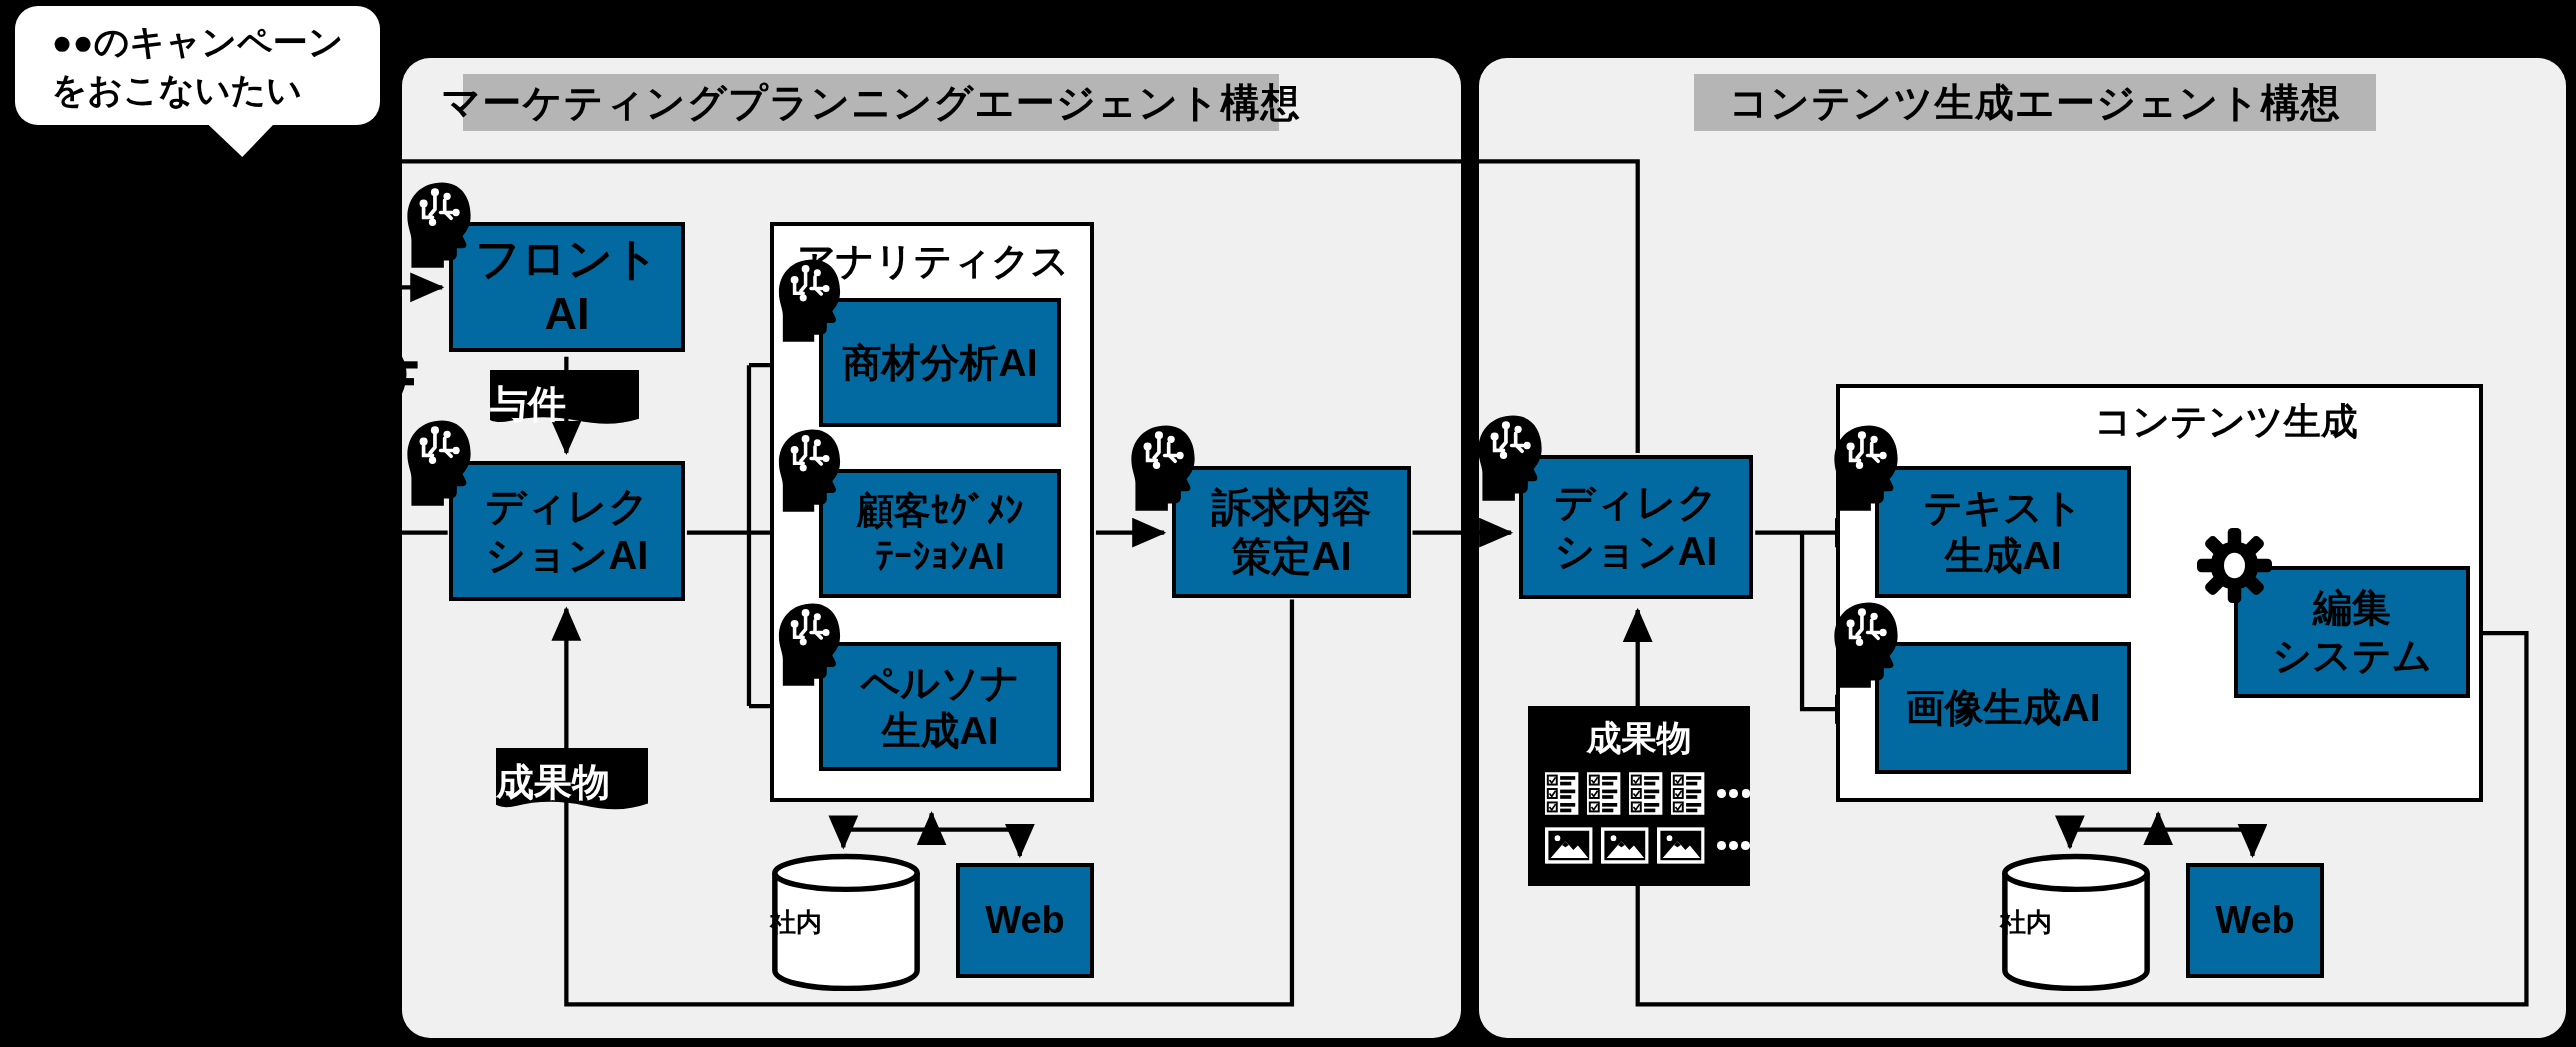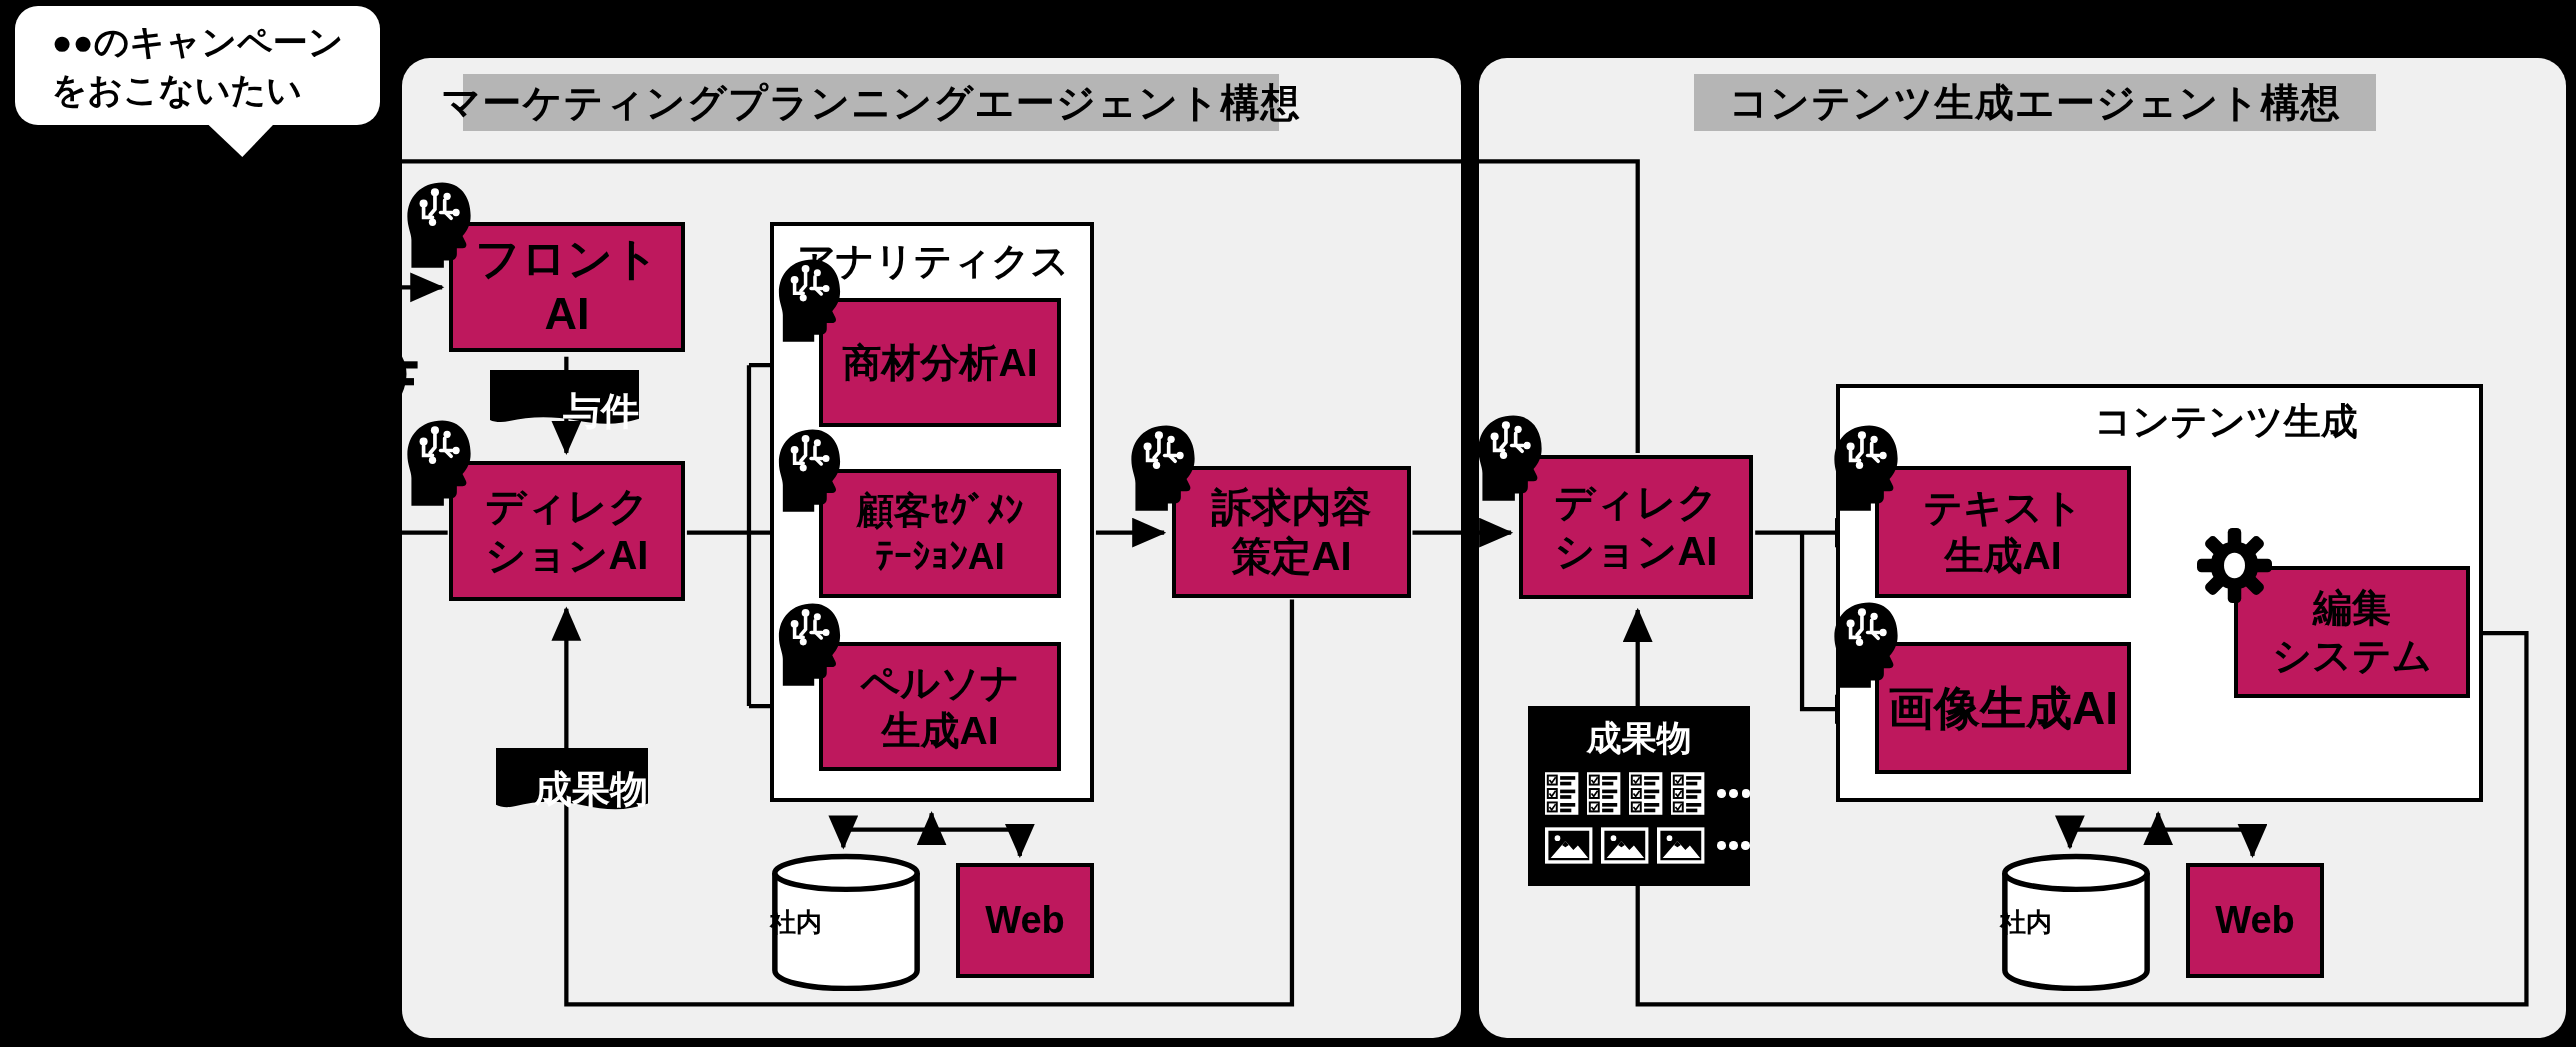--- a/index.html
+++ b/index.html
@@ -1,27 +1,27 @@
 <!DOCTYPE html>
 <html style="font-size:9.7px"><head>
 <meta charset="utf-8">
 <style>
   html,body{margin:0;padding:0;background:#000;}
   #canvas{position:relative;width:2576px;height:1047px;background:#000;overflow:hidden;
           font-family:"Liberation Sans","DejaVu Sans",sans-serif;font-weight:bold;color:#000;}
   .panel{position:absolute;background:#f0f0f0;border-radius:28px;}
   .titlebar{position:absolute;background:#b5b5b5;display:flex;align-items:center;justify-content:center;
             font-size:39px;letter-spacing:1.2px;white-space:nowrap;}
-  .box{position:absolute;background:#be185d;border:4.9px solid #000;display:flex;align-items:center;justify-content:center;
+  .box{position:absolute;background:#0369a1;border:4.9px solid #000;display:flex;align-items:center;justify-content:center;
        text-align:center;white-space:pre-line;font-size:43px;line-height:1.22;z-index:6;}
   .container-box{position:absolute;background:#fff;border:4.9px solid #000;z-index:4;}
   .container-label{position:absolute;width:100%;text-align:center;font-size:38px;z-index:5;white-space:nowrap;}
   .banner{position:absolute;z-index:7;}
   .banner svg{position:absolute;left:0;top:0;width:100%;height:100%;}
-  .banner .blabel{position:relative;display:block;text-align:right;color:#fff;font-size:38px;padding-top:16px;z-index:2;white-space:nowrap;font-family:Liberation Mono, monospace;}
+  .banner .blabel{position:relative;display:block;text-align:left;color:#fff;font-size:38px;padding-top:9px;z-index:2;white-space:nowrap;font-family:Liberation Mono, monospace;}
   .icon{position:absolute;z-index:8;}
   .dbwrap{position:absolute;z-index:6;}
   .dbwrap svg{position:absolute;left:0;top:0;}
   .dbwrap .dblabel{position:absolute;width:100%;text-align:left;top:54px;font-size:26px;}
   .weblabel{font-size:38px;}
   #wires{position:absolute;left:0;top:0;z-index:3;pointer-events:none;}
   .bubble{position:absolute;left:15px;top:6px;width:365px;height:119px;background:#fff;border-radius:23px;
           display:flex;align-items:center;justify-content:center;text-align:left;font-size:35px;line-height:1.35;
           white-space:pre-line;z-index:9;}
   .bubble-tail{position:absolute;left:195px;top:119px;width:91px;height:38px;background:#fff;
@@ -303,21 +303,21 @@
   <div class="box" style="left:1875px;top:466px;width:248px;height:124px;font-size:39px;">
     <span>テキスト
 生成AI</span>
   </div>
   <div class="icon" style="left:1823px;top:423px;width:86px;height:91px;">
     <svg width="86" height="91" viewBox="0 0 142 150">
         <use href="#sym-aihead"></use>
       </svg>
   </div>
 
-  <div class="box" style="left:1875px;top:642px;width:248px;height:124px;font-size:46px;">
+  <div class="box" style="left:1875px;top:642px;width:248px;height:124px;font-size:39px;">
     <span>画像生成AI</span>
   </div>
   <div class="icon" style="left:1823px;top:600px;width:86px;height:91px;">
     <svg width="86" height="91" viewBox="0 0 142 150">
         <use href="#sym-aihead"></use>
       </svg>
   </div>
 
   <div class="box" style="left:2234px;top:566px;width:228px;height:124px;font-size:39px;justify-content:center;">
     <span>編集

